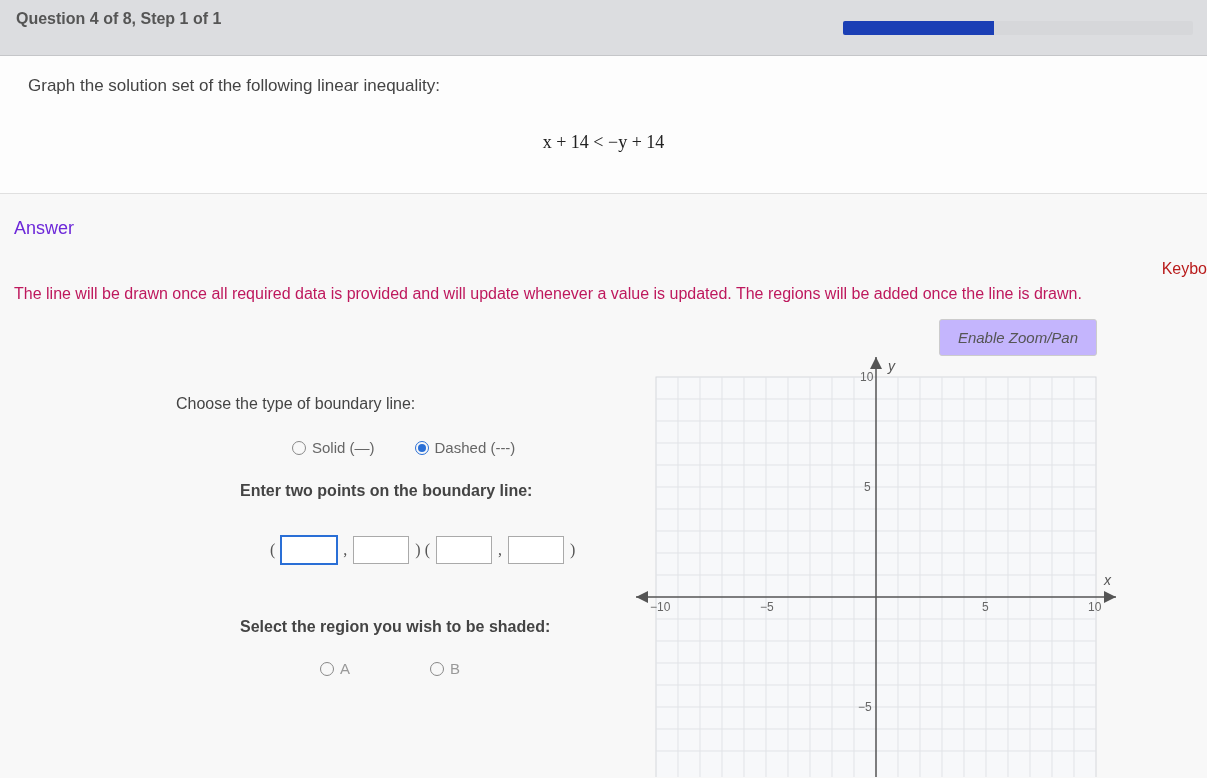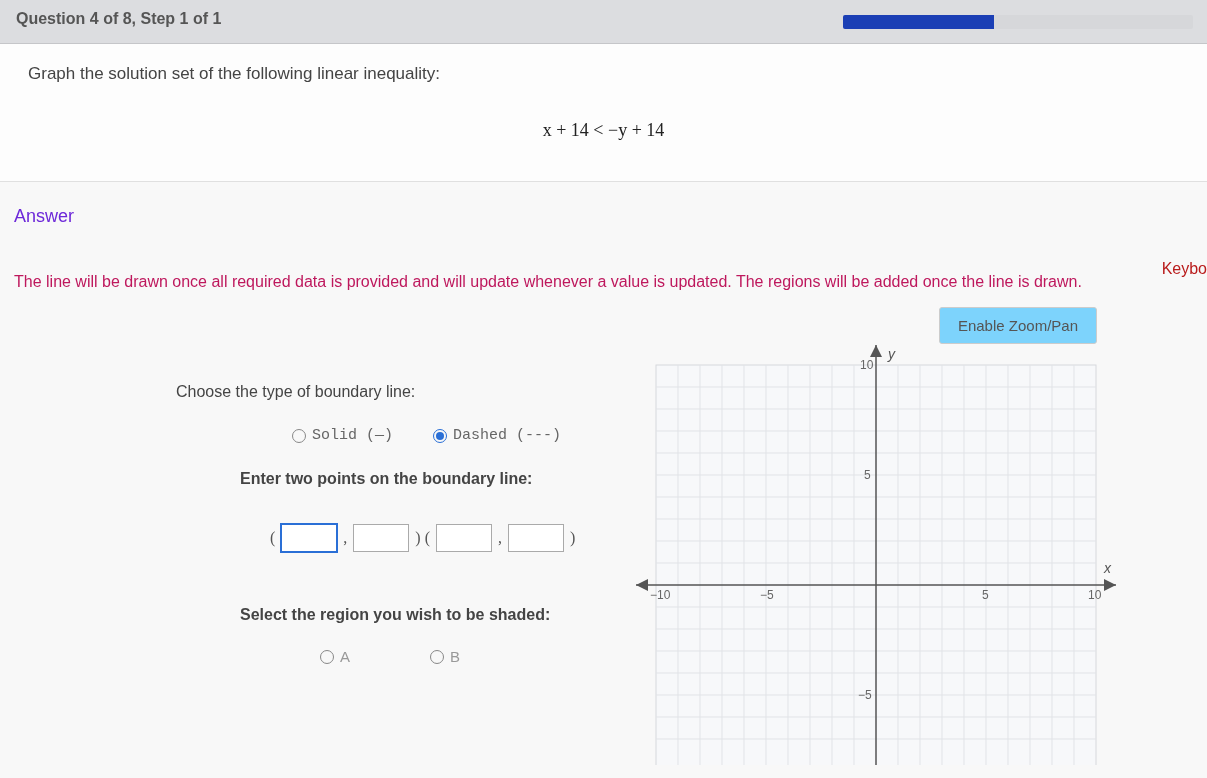--- a/index.html
+++ b/index.html
@@ -1,47 +1,47 @@
 <!DOCTYPE html>
 <html><head>
 <meta charset="utf-8">
 <style>
 * { box-sizing: border-box; margin: 0; padding: 0; }
 body { font-family: Arial, Helvetica, sans-serif; background: #f8f8f8; width: 1207px; height: 778px; overflow: hidden; color: #444; }
-.header-bar { display: flex; align-items: stretch; height: 44px; background: #dcdde0; border-bottom: 1px solid #c5c6c9; }
+.header-bar { display: flex; align-items: stretch; height: 56px; background: #dcdde0; border-bottom: 1px solid #c5c6c9; }
 .q-label { padding: 10px 16px; font-size: 16px; color: #555; font-weight: 600; flex: 0 0 auto; }
 .spacer { flex: 1; }
 .correct-box { display: flex; flex-direction: column; align-items: center; justify-content: center; padding: 2px 28px; border-left: 1px solid #c5c6c9; border-right: 1px solid #c5c6c9; color: #555; font-size: 15px; }
 .correct-box .fraction { font-size: 10px; line-height: 1; color: #777; }
 .progress-area { display: flex; align-items: center; padding: 0 14px; }
 .progress-bar { width: 350px; height: 14px; background: #d6d7da; border-radius: 2px; overflow: hidden; }
 .progress-fill { height: 100%; background: #1b3fb5; width: 43%; }
 .question-block { padding: 20px 28px 40px 28px; background: #fdfdfd; border-bottom: 1px solid #e0e0e0;}
 .question-text { font-size: 17px; color: #444; }
 .equation { text-align: center; font-family: 'Times New Roman', serif; font-size: 18px; margin-top: 36px; color: #222; }
 .answer-block { padding: 24px 28px 0 14px; }
 .answer-title { font-size: 18px; color: #6d28d9; font-weight: 400; }
 .keyb { position: absolute; right: 0; top: 260px; font-size: 16px; color: #b91c1c; }
 .instr { font-size: 16px; color: #be185d; margin-top: 46px; padding: 0 14px; }
 .work-area { display: flex; margin-top: 12px; padding-left: 60px; }
 .controls { flex: 0 0 540px; padding-top: 80px; }
 .controls .lbl { font-size: 16px; font-weight: 400; color: #444; margin-bottom: 26px; margin-left: 116px; }
 .controls .lbl2 { font-size: 16px; font-weight: 600; color: #444; margin: 14px 0 36px 180px; }
-.radio-row { display: flex; gap: 40px; margin-left: 232px; margin-bottom: 26px; font-size: 15px; color: #666; font-family: Liberation Mono, monospace; }
+.radio-row { display: flex; gap: 40px; margin-left: 232px; margin-bottom: 26px; font-size: 15px; color: #666; }
 .radio-opt { display: flex; align-items: center; gap: 6px; }
 .radio-outer { width: 14px; height: 14px; border: 1px solid #888; border-radius: 50%; display: flex; align-items: center; justify-content: center; }
 .radio-outer.sel { border-color: #2a6fd6; }
 .radio-inner { width: 8px; height: 8px; border-radius: 50%; background: #2a6fd6; }
 .points-row { display: flex; align-items: center; gap: 6px; margin-left: 210px; font-size: 16px; color: #555; font-family: 'Times New Roman', serif;}
 .pt-input { width: 56px; height: 28px; border: 1px solid #aaa; background: #fff; }
 .pt-input.focus { border: 1px solid #2a6fd6; box-shadow: 0 0 0 1px #2a6fd6; }
 .region-lbl { font-size: 16px; font-weight: 600; color: #444; margin: 54px 0 24px 180px; }
 .region-row { display: flex; gap: 80px; margin-left: 260px; font-size: 15px; color: #999; }
 .graph-side { flex: 1; position: relative; }
-.zoom-btn { position: absolute; top: 4px; right: 110px; padding: 9px 18px; border: 1px solid #ccc; background: #7dd3fc; color: #555; font-size: 15px; border-radius: 3px; }
+.zoom-btn { position: absolute; top: 4px; right: 110px; padding: 9px 18px; border: 1px solid #ccc; background: #c4b5fd; color: #555; font-size: 15px; border-radius: 3px; font-style: italic; }
 .graph-svg { margin-top: 42px; margin-left: 36px; }
 </style>
 </head>
 <body>
 
 <div class="header-bar">
   <div class="q-label">Question 4 of 8, Step 1 of 1</div>
   <div class="spacer"></div>
   <div class="progress-area">
     <div class="progress-bar">

